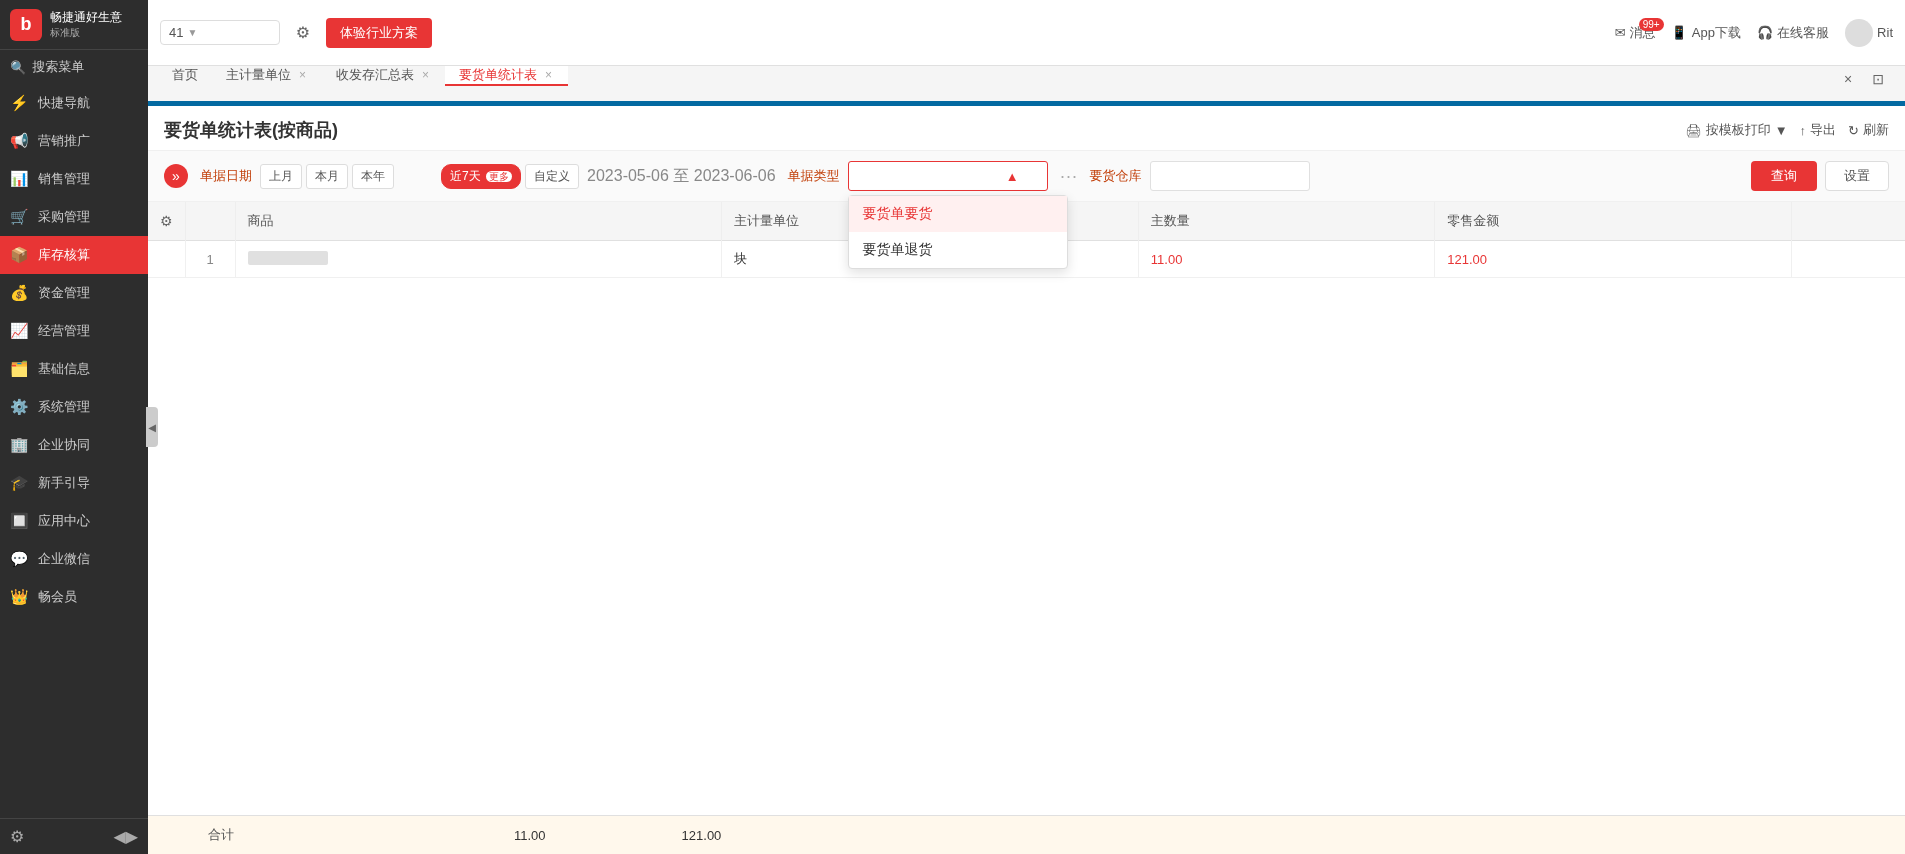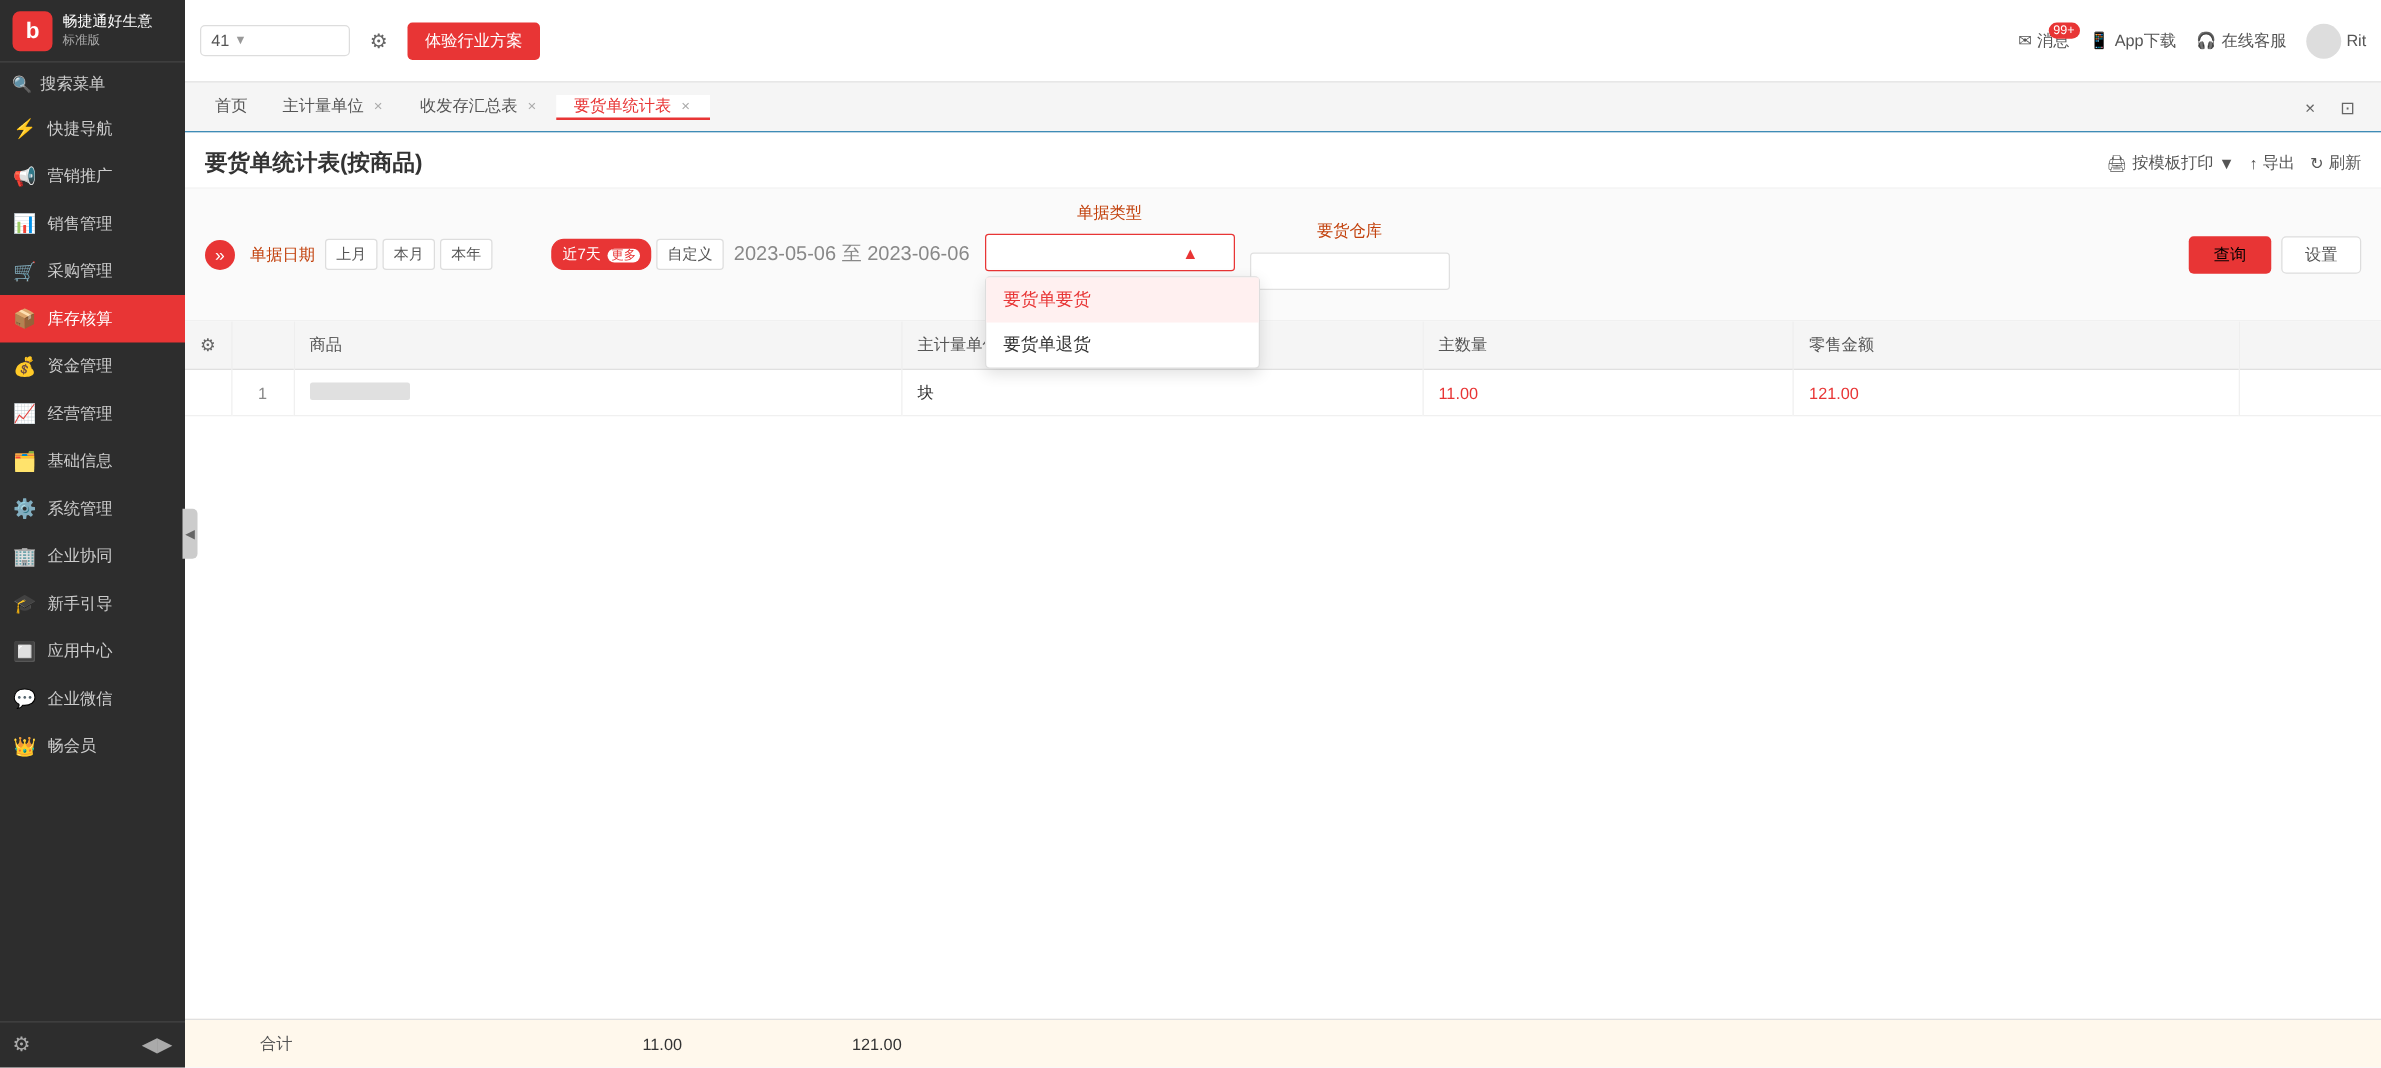--- a/index.html
+++ b/index.html
@@ -196,22 +196,22 @@
       height: 28px;
       background: #ddd;
       border-radius: 50%;
     }
 
     
     .tab-bar {
       height: 40px;
       background: #f5f5f5;
       display: flex;
-      align-items: center;
-      border-bottom: 1px solid #0369a1;
+      align-items: flex-start;
+      border-bottom: 5px solid #0369a1;
       padding: 0 10px;
       gap: 0;
     }
     .tab {
       display: flex;
       align-items: center;
       padding: 0 14px;
       font-size: 13px;
       cursor: pointer;
       color: #555;
@@ -342,21 +342,20 @@
     }
     .date-range {
       font-size: 16px;
       color: #888;
     }
     .filter-select-group {
       display: flex;
       align-items: center;
       gap: 8px;
       position: relative;
-      flex-direction: column;
     }
     .filter-select {
       border: 1px solid #e0e0e0;
       border-radius: 3px;
       padding: 4px 28px 4px 8px;
       font-size: 13px;
       color: #333;
       background: #fff;
       cursor: pointer;
       min-width: 200px;
@@ -405,21 +404,21 @@
       padding: 9px 14px;
       font-size: 14px;
       cursor: pointer;
       color: #333;
     }
     .dropdown-item.selected { background: #fff0f0; color: #e83535; }
 
     
     .query-btn {
       background: #e83535;
-      color: #000000;
+      color: #ffffff;
       border: none;
       border-radius: 4px;
       padding: 6px 20px;
       font-size: 13px;
       cursor: pointer;
       height: 30px;
     }
     .settings-btn {
       background: white;
       color: #555;

